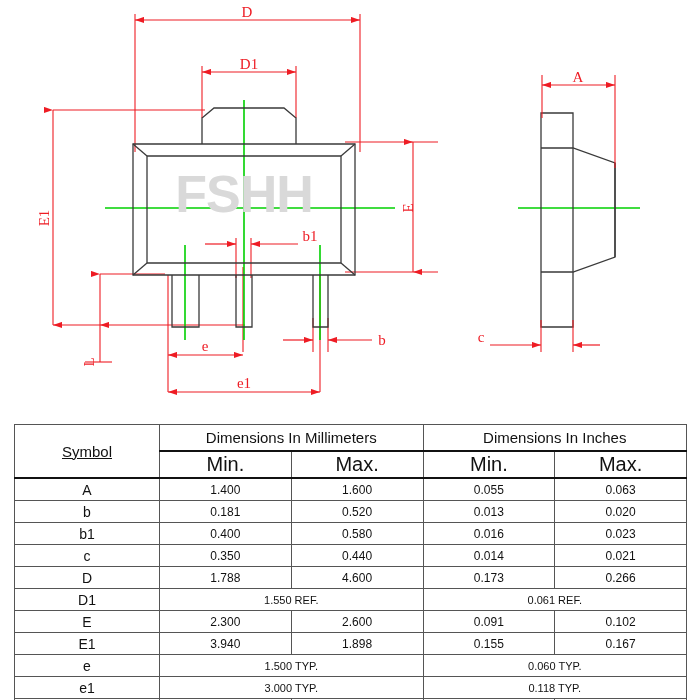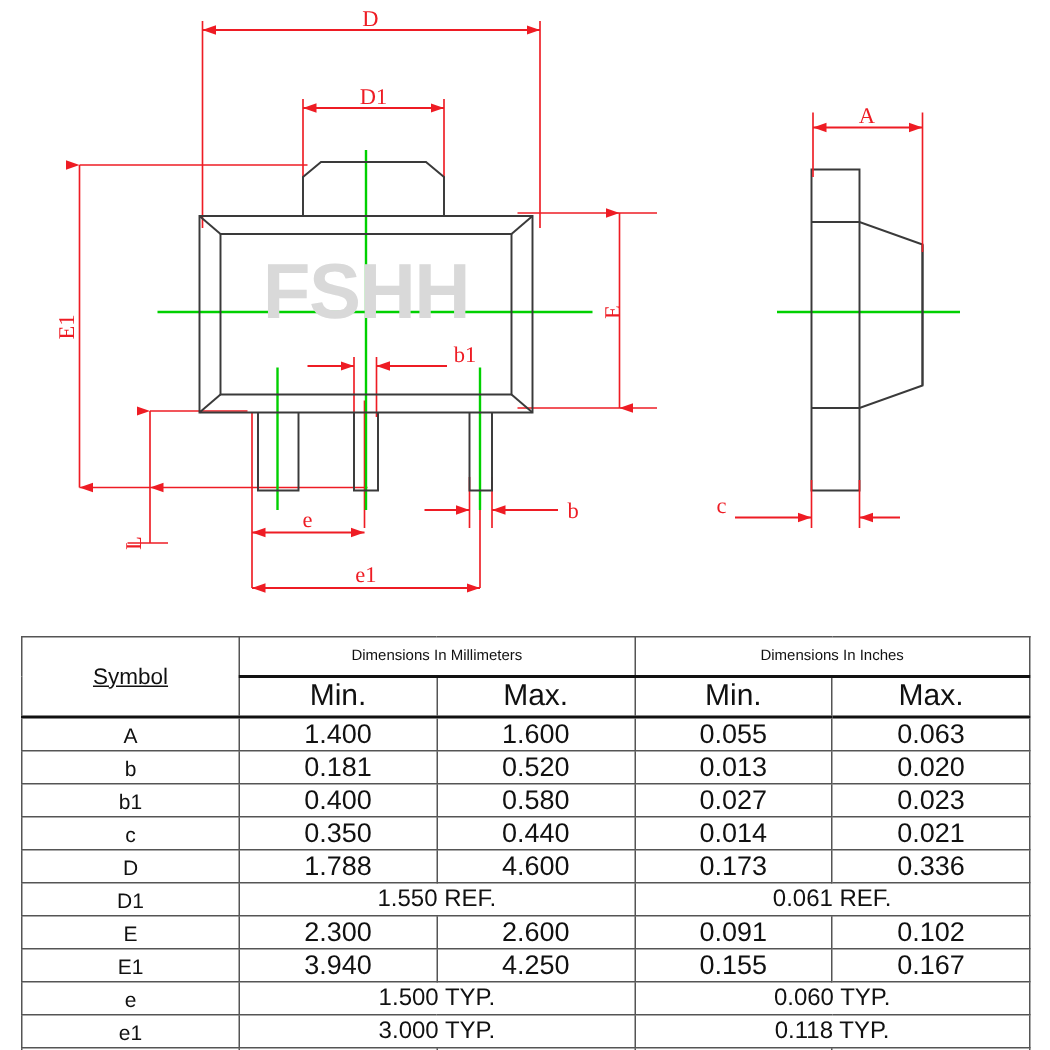--- a/index.html
+++ b/index.html
@@ -55,21 +55,21 @@
     vertical-align: middle;
     padding: 0;
     color: #111;
     font-weight: normal;
   }
   table.dimtable .thick-bottom { border-bottom: 2px solid #111; }
   .col-sym { width: 145px; }
   .col-v   { width: 131.75px; }
 
   th.hdr-group {
-    font-size: 10px;
+    font-size: 15px;
     font-weight: bold;
     height: 25px;
     border-bottom: 2px solid #111 !important;
   }
   th.hdr-sym {
     font-size: 15px;
     font-weight: bold;
     height: 50px;
     text-decoration: underline;
   }
@@ -77,24 +77,24 @@
     font-size: 20px;
     font-weight: bold;
     height: 25px;
   }
   td.sym-cell {
     font-size: 14px;
     height: 21px;
     font-family: "Liberation Sans", sans-serif;
   }
   td.val-cell {
-    font-size: 18px;
+    font-size: 12px;
     height: 21px;
   }
-  td.span-cell { font-size: 16px; height: 21px; }
+  td.span-cell { font-size: 11px; height: 21px; }
 </style>
 </head>
 <body>
 
 <div id="drawing-area">
   <svg id="drawing-svg" width="700" height="412" viewBox="0 0 700 412" xmlns="http://www.w3.org/2000/svg">
 
     <defs>
       <marker id="arrowR" markerWidth="9" markerHeight="7" refX="9" refY="3.5" orient="auto" markerUnits="userSpaceOnUse">
         <polygon points="0,0.4 9,3.5 0,6.6" fill="#ee1c24"></polygon>
@@ -269,53 +269,53 @@
           <td class="sym-cell">b</td>
           <td class="val-cell">0.181</td>
           <td class="val-cell">0.520</td>
           <td class="val-cell">0.013</td>
           <td class="val-cell">0.020</td>
         </tr>
         <tr>
           <td class="sym-cell">b1</td>
           <td class="val-cell">0.400</td>
           <td class="val-cell">0.580</td>
-          <td class="val-cell">0.027</td>
+          <td class="val-cell">0.016</td>
           <td class="val-cell">0.023</td>
         </tr>
         <tr>
           <td class="sym-cell">c</td>
           <td class="val-cell">0.350</td>
           <td class="val-cell">0.440</td>
           <td class="val-cell">0.014</td>
           <td class="val-cell">0.021</td>
         </tr>
         <tr>
           <td class="sym-cell">D</td>
           <td class="val-cell">1.788</td>
           <td class="val-cell">4.600</td>
           <td class="val-cell">0.173</td>
-          <td class="val-cell">0.336</td>
+          <td class="val-cell">0.266</td>
         </tr>
         <tr>
           <td class="sym-cell">D1</td>
           <td class="span-cell" colspan="2">1.550 REF.</td>
           <td class="span-cell" colspan="2">0.061 REF.</td>
         </tr>
         <tr>
           <td class="sym-cell">E</td>
           <td class="val-cell">2.300</td>
           <td class="val-cell">2.600</td>
           <td class="val-cell">0.091</td>
           <td class="val-cell">0.102</td>
         </tr>
         <tr>
           <td class="sym-cell">E1</td>
           <td class="val-cell">3.940</td>
-          <td class="val-cell">4.250</td>
+          <td class="val-cell">1.898</td>
           <td class="val-cell">0.155</td>
           <td class="val-cell">0.167</td>
         </tr>
         <tr>
           <td class="sym-cell">e</td>
           <td class="span-cell" colspan="2">1.500 TYP.</td>
           <td class="span-cell" colspan="2">0.060 TYP.</td>
         </tr>
         <tr>
           <td class="sym-cell">e1</td>

